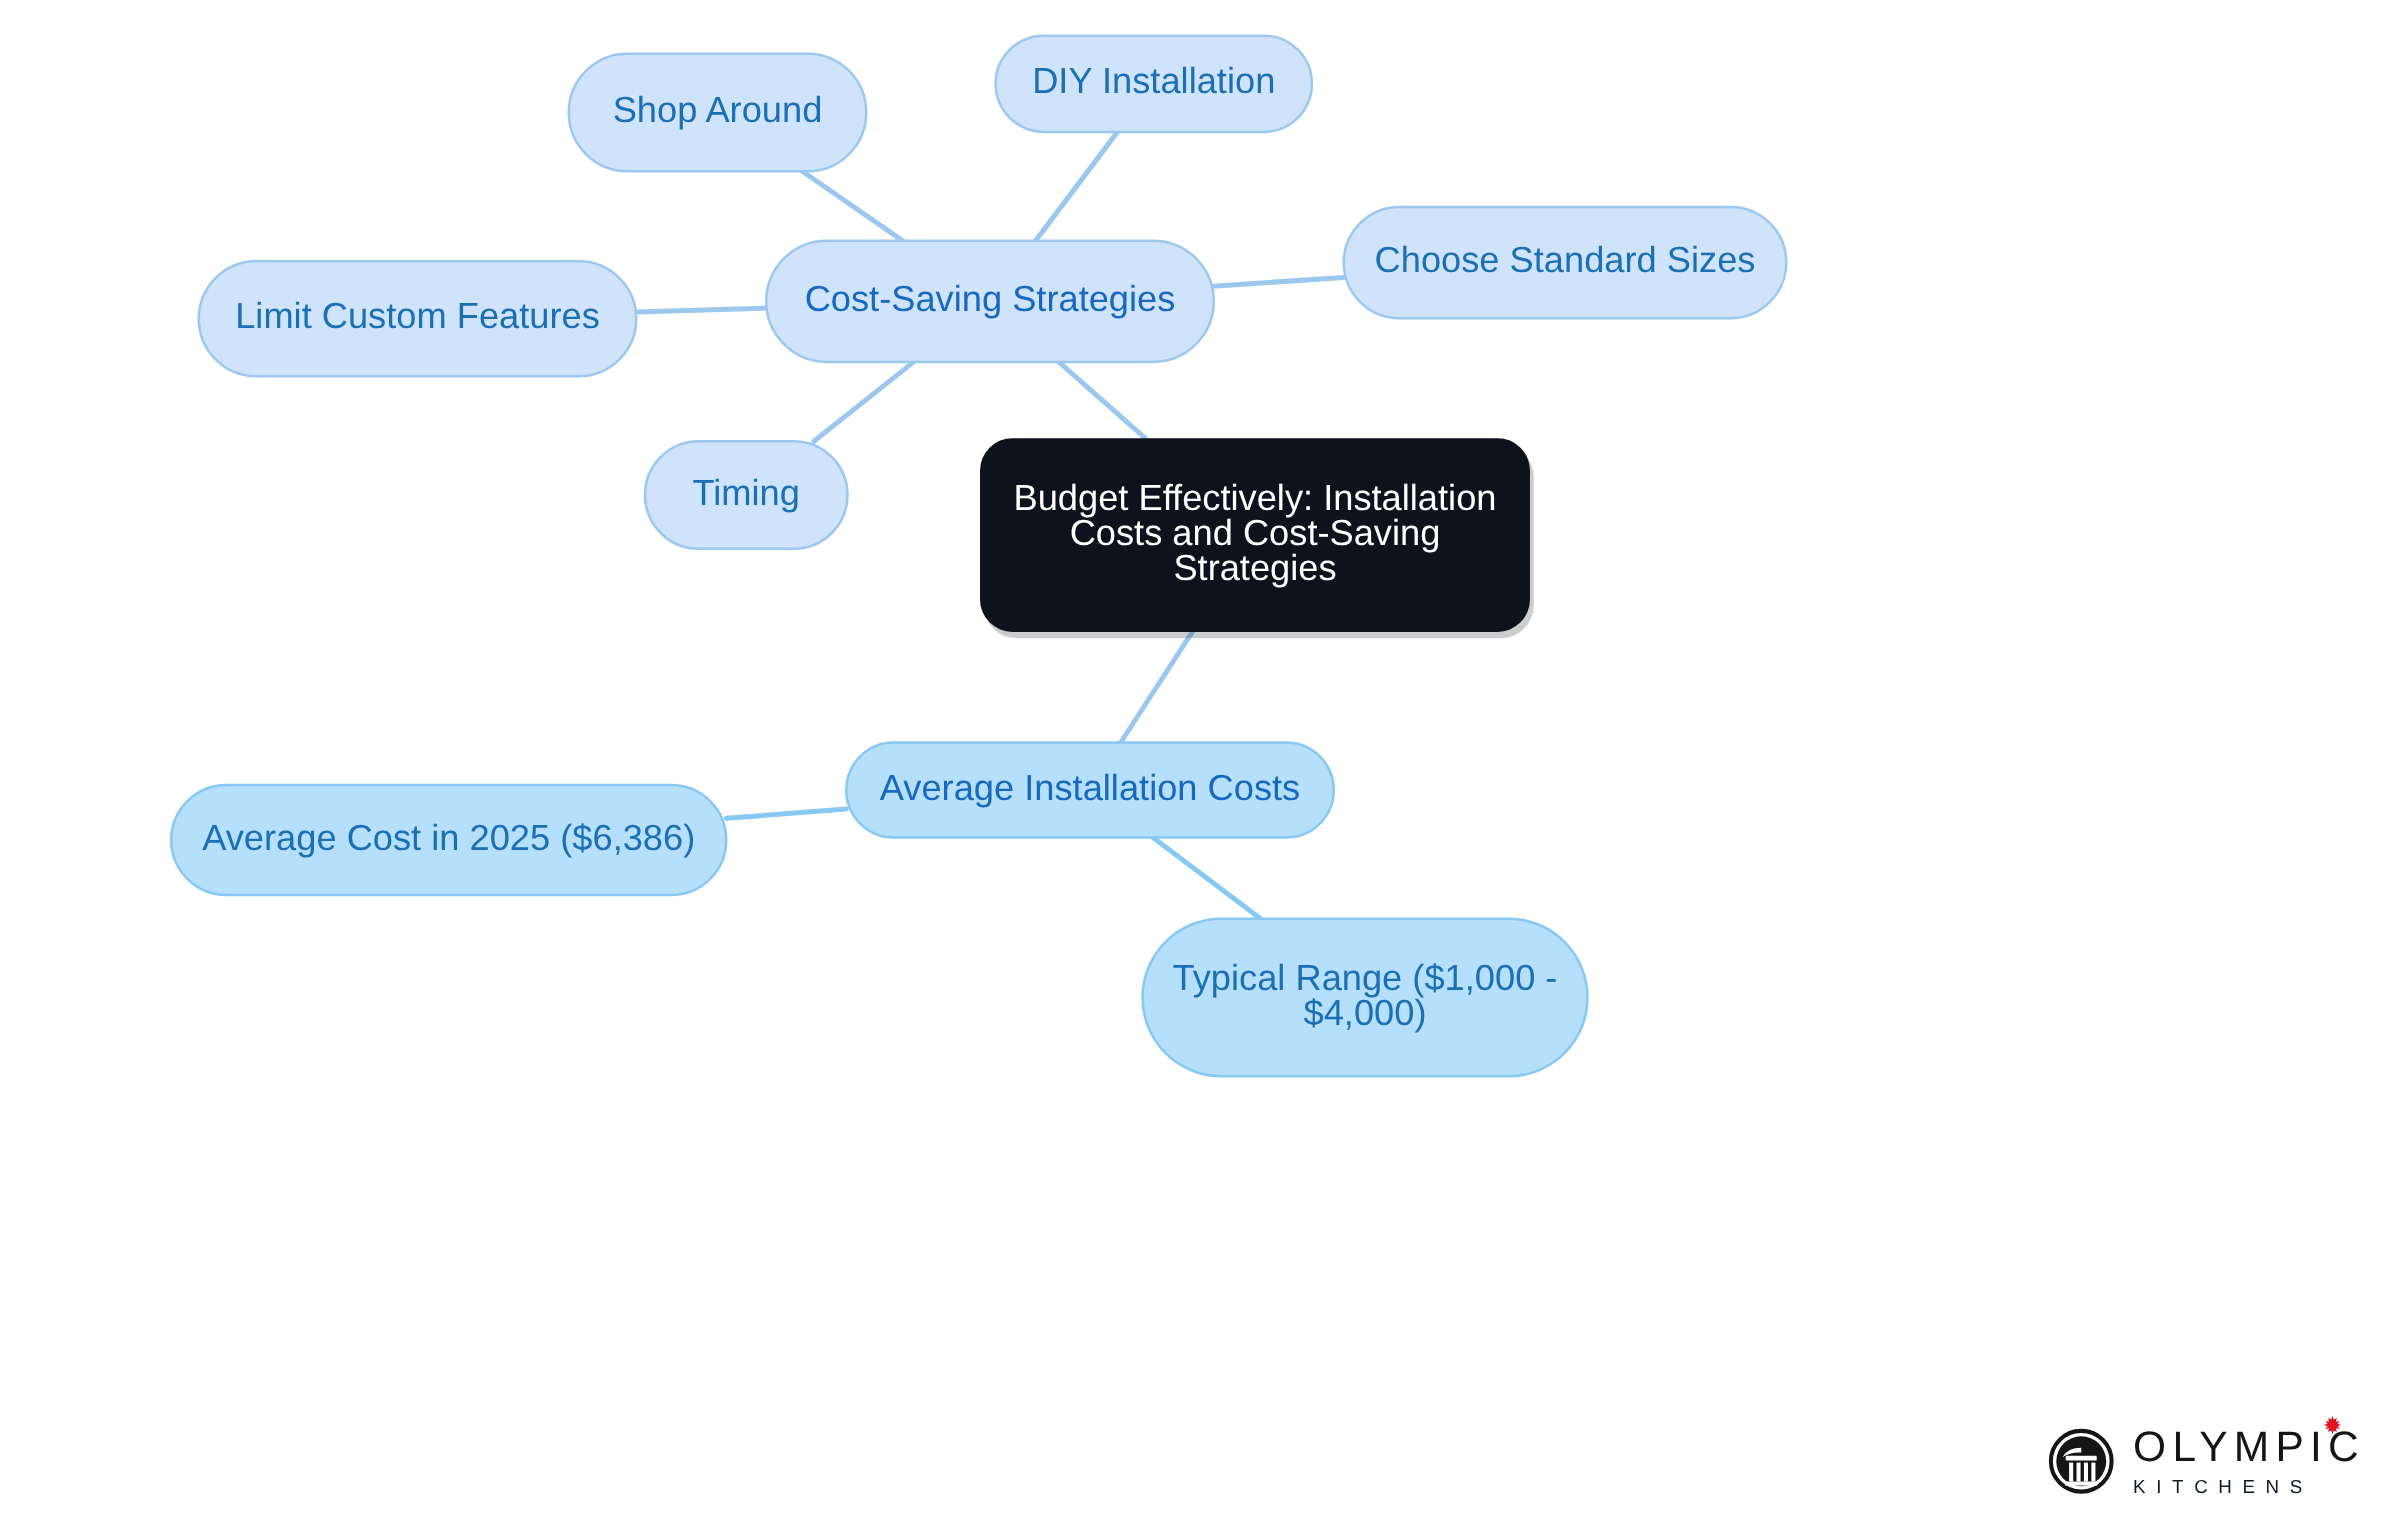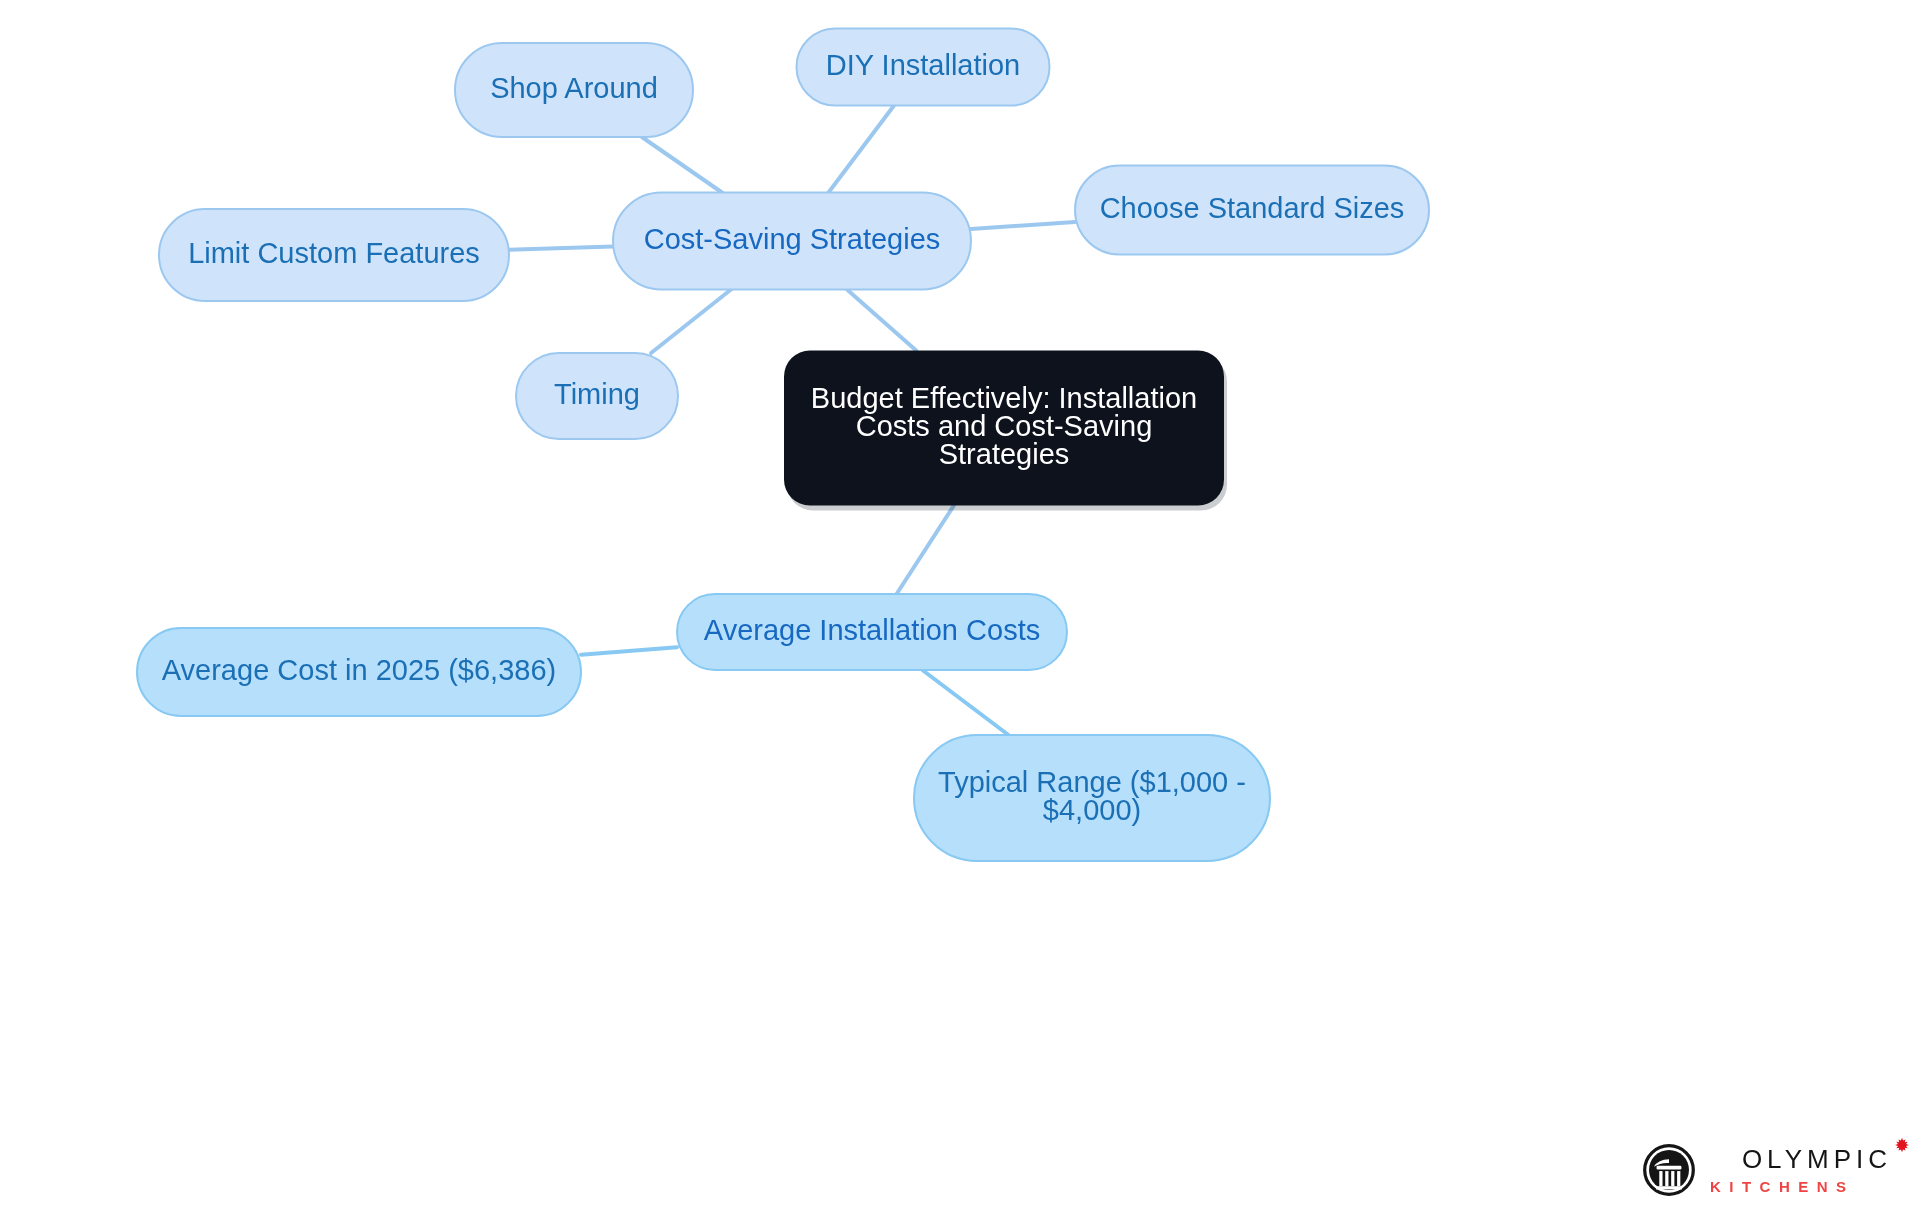--- a/index.html
+++ b/index.html
@@ -52,33 +52,32 @@
     flex: 0 0 auto;
   }
   .logo-text {
     display: flex;
     flex-direction: column;
     align-items: flex-start;
     line-height: 1;
   }
   .logo-word {
     font-family: "Liberation Sans", sans-serif;
-    font-size: 26px;
+    font-size: 34px;
     letter-spacing: 5px;
     color: #151515;
     position: relative;
     white-space: nowrap;
-    margin-left: 32px;
   }
   .logo-sub {
     font-family: "Liberation Sans", sans-serif;
     font-size: 15px;
     letter-spacing: 8.5px;
-    color: #ef4444;
-    font-weight: bold;
+    color: #0f172a;
+    font-weight: normal;
     margin-top: 7px;
     white-space: nowrap;
   }
 </style>
 </head>
 <body>
 
 <svg id="mindmap-canvas" viewBox="0 0 1920 1215">
   <g id="edges-layer">
       <line x1="916.1390374331551" y1="350.5" x2="846.9839572192514" y2="289.5" stroke="#9cc8f0" stroke-width="4" stroke-linecap="round"></line>

